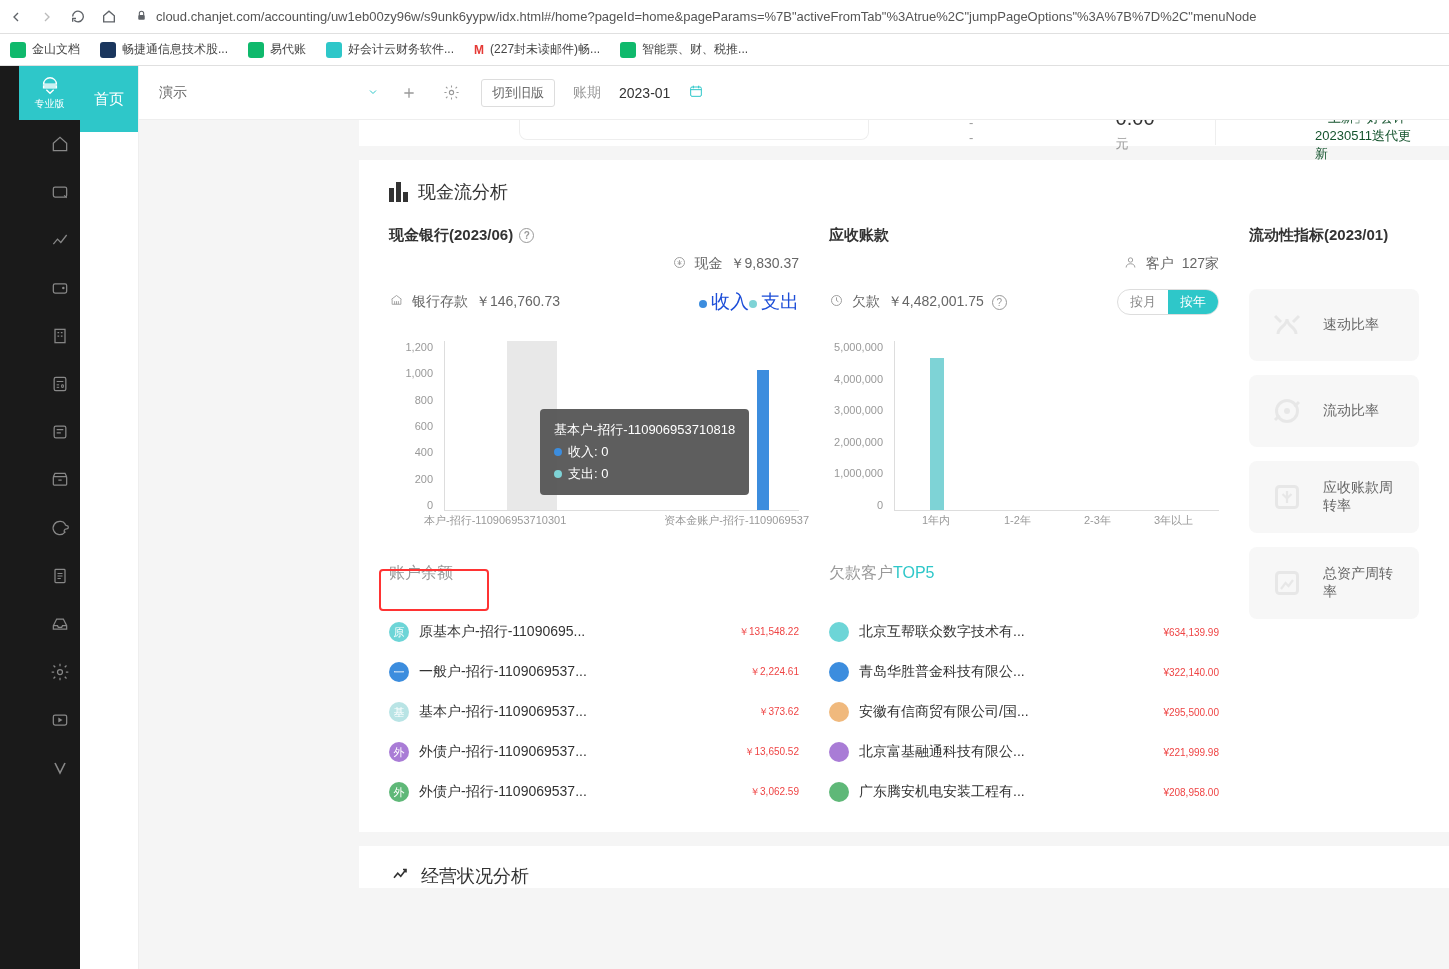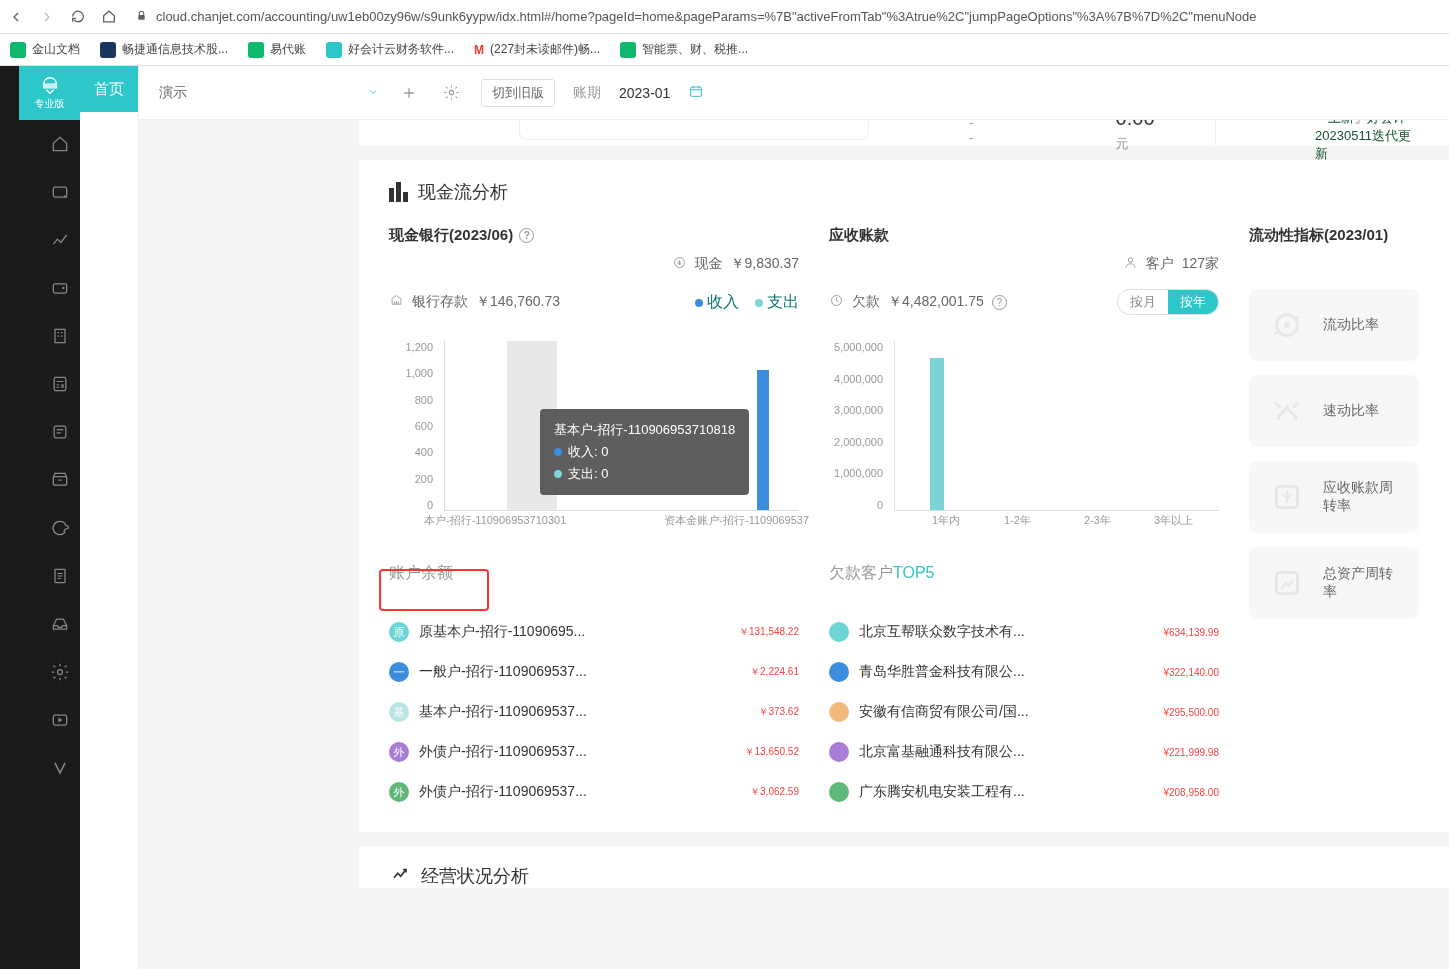--- a/index.html
+++ b/index.html
@@ -17,21 +17,21 @@
     .bookmark-icon { width: 16px; height: 16px; border-radius: 3px; }
     
     
     .app { display: flex; height: calc(100vh - 66px); }
     .left-rail { width: 80px; background: #1a1a1a; display: flex; flex-direction: column; align-items: flex-end; padding-top: 0; }
     .rail-logo { width: 61px; height: 54px; background: #2ec7c9; display: flex; flex-direction: column; align-items: center; justify-content: center; color: #fff; font-size: 10px; }
     .rail-item { width: 40px; height: 44px; display: flex; align-items: center; justify-content: center; color: #888; cursor: pointer; margin: 2px 0; }
     .rail-item svg { width: 20px; height: 20px; }
     
     .sub-nav { width: 59px; background: #fff; border-right: 1px solid #eee; }
-    .sub-nav-item { height: 46px; background: #2ec7c9; color: #fff; display: flex; align-items: center; justify-content: center; font-size: 15px; }
+    .sub-nav-item { height: 66px; background: #2ec7c9; color: #fff; display: flex; align-items: center; justify-content: center; font-size: 15px; }
     
     .main { flex: 1; background: #f5f5f5; display: flex; flex-direction: column; overflow: hidden; }
     .top-bar { height: 54px; background: #fff; border-bottom: 1px solid #eee; display: flex; align-items: center; padding: 0 20px; gap: 18px; }
     .org-select { display: flex; align-items: center; gap: 180px; color: #666; cursor: pointer; font-size: 14px; }
     .chevron { color: #2ec7c9; }
     .top-btn { width: 24px; height: 24px; display: flex; align-items: center; justify-content: center; color: #999; cursor: pointer; }
     .switch-btn { padding: 4px 10px; border: 1px solid #ddd; border-radius: 3px; color: #666; cursor: pointer; font-size: 13px; }
     .period-label { color: #999; font-size: 14px; }
     .period-value { color: #333; font-size: 14px; }
     .cal-icon { color: #2ec7c9; cursor: pointer; }
@@ -54,21 +54,21 @@
     .col { flex: 1; min-width: 0; }
     .col-cash { flex: 0 0 410px; }
     .col-ar { flex: 0 0 390px; }
     .col-liquid { flex: 1; }
     
     .sub-title { font-size: 15px; font-weight: 600; color: #333; display: flex; align-items: center; gap: 6px; }
     .help-icon { width: 15px; height: 15px; border: 1.5px solid #999; border-radius: 50%; display: inline-flex; align-items: center; justify-content: center; font-size: 10px; color: #999; cursor: pointer; }
     .stat-row { display: flex; align-items: center; gap: 8px; margin: 10px 0; color: #666; font-size: 14px; justify-content: flex-end; }
     .stat-icon { color: #999; }
     
-    .legend { display: flex; gap: 16px; font-size: 16px; color: #0f766e; }
+    .legend { display: flex; font-size: 19px; color: #1d4ed8; }
     .legend-dot { width: 8px; height: 8px; border-radius: 50%; display: inline-block; margin-right: 4px; }
     
     .chart-area { position: relative; height: 200px; margin-top: 20px; }
     .y-axis { position: absolute; left: 0; top: 0; bottom: 30px; width: 50px; display: flex; flex-direction: column; justify-content: space-between; align-items: flex-end; font-size: 11px; color: #999; padding-right: 6px; }
     .chart-body { position: absolute; left: 55px; right: 0; top: 0; bottom: 30px; border-left: 1px solid #ddd; border-bottom: 1px solid #ddd; }
     .x-labels { position: absolute; left: 55px; right: 0; bottom: 0; height: 28px; display: flex; font-size: 11px; color: #999; }
     .x-labels span { position: absolute; white-space: nowrap; }
     
     .bar-highlight { position: absolute; left: 62px; top: 0; bottom: 0; width: 50px; background: #e8e8e8; }
     .bar-single { position: absolute; right: 30px; bottom: 0; width: 12px; background: #3c8dde; }
@@ -434,21 +434,21 @@
                 <span>4,000,000</span>
                 <span>3,000,000</span>
                 <span>2,000,000</span>
                 <span>1,000,000</span>
                 <span>0</span>
               </div>
               <div class="chart-body" style="left:65px">
                 <div class="bar-ar" style="height:90%;left:35px"></div>
               </div>
               <div class="x-labels" style="left:65px">
-                <span style="left:38px">1年内</span>
+                <span style="left:28px">1年内</span>
                 <span style="left:110px">1-2年</span>
                 <span style="left:190px">2-3年</span>
                 <span style="left:260px">3年以上</span>
               </div>
             </div>
 
             <div class="sub-heading"><span>欠款客户</span><span class="top5">TOP5</span></div>
             <div id="debtor-list">
                 <div class="list-row">
                   <div class="list-left">
@@ -484,36 +484,36 @@
                     <span class="list-name">广东腾安机电安装工程有...</span>
                   </div>
                   <span class="amount">¥208,958.00</span>
                 </div>
               </div>
           </div>
 
           <div class="col col-liquid">
             <div class="sub-title">流动性指标(2023/01)</div>
             <div class="metrics-col" id="metrics-list">
+                <div class="metric-card">
+                  <span class="metric-icon"><svg width="36" height="36" viewBox="0 0 24 24">
+                      <path d="M6 18c0-5 6-5 6-10 0 5 6 5 6 10M4 6l4 4M20 6l-4 4" stroke="#bbb" stroke-width="2" fill="none"></path>
+                    </svg></span>
+                  <span class="metric-label">速动比率</span>
+                </div>
                 <div class="metric-card">
                   <span class="metric-icon"><svg width="36" height="36" viewBox="0 0 24 24">
                       <circle cx="12" cy="12" r="7" stroke="#bbb" stroke-width="2" fill="none"></circle>
                       <circle cx="12" cy="12" r="2" fill="#bbb"></circle>
                       <path d="M4 18l3-3M20 6l-3 3" stroke="#bbb" stroke-width="2"></path>
                     </svg></span>
                   <span class="metric-label">流动比率</span>
                 </div>
                 <div class="metric-card">
                   <span class="metric-icon"><svg width="36" height="36" viewBox="0 0 24 24">
-                      <path d="M6 18c0-5 6-5 6-10 0 5 6 5 6 10M4 6l4 4M20 6l-4 4" stroke="#bbb" stroke-width="2" fill="none"></path>
-                    </svg></span>
-                  <span class="metric-label">速动比率</span>
-                </div>
-                <div class="metric-card">
-                  <span class="metric-icon"><svg width="36" height="36" viewBox="0 0 24 24">
                       <rect x="5" y="5" width="14" height="14" rx="2" stroke="#bbb" stroke-width="2" fill="none"></rect>
                       <path d="M9 10l3 3 3-3M12 8v8" stroke="#bbb" stroke-width="1.5" fill="none"></path>
                     </svg></span>
                   <span class="metric-label">应收账款周转率</span>
                 </div>
                 <div class="metric-card">
                   <span class="metric-icon"><svg width="36" height="36" viewBox="0 0 24 24">
                       <rect x="5" y="5" width="14" height="14" rx="2" stroke="#bbb" stroke-width="2" fill="none"></rect>
                       <path d="M8 16l3-4 2 2 3-4" stroke="#bbb" stroke-width="1.5" fill="none"></path>
                     </svg></span>

